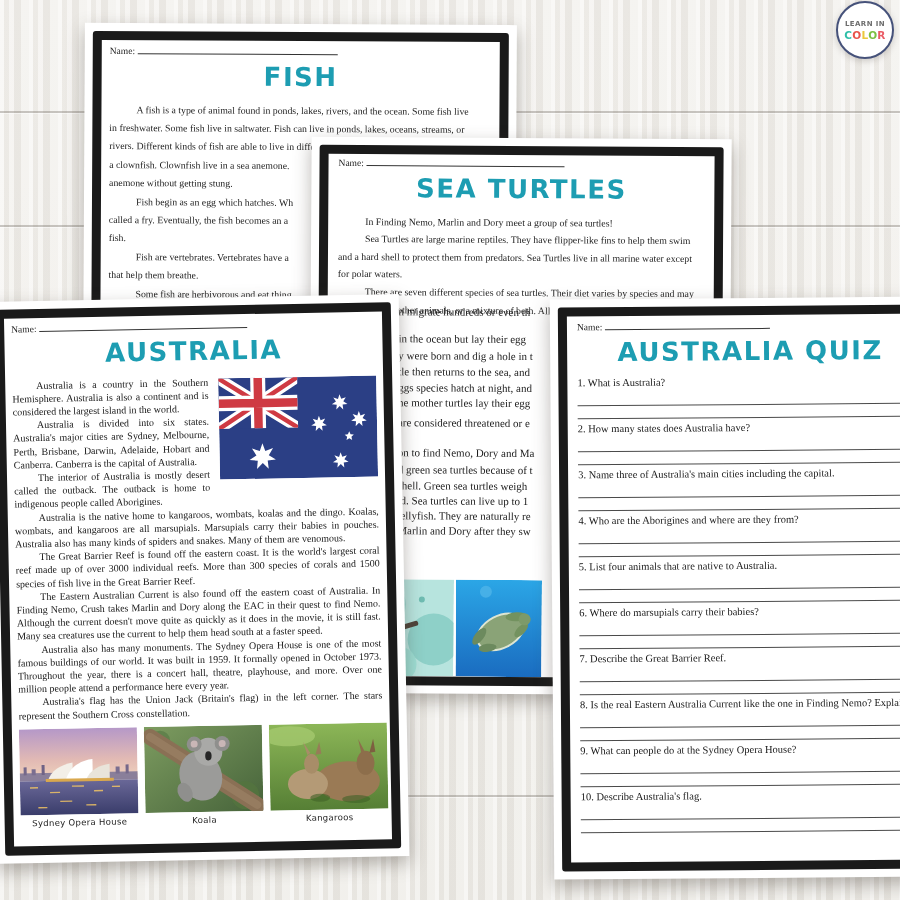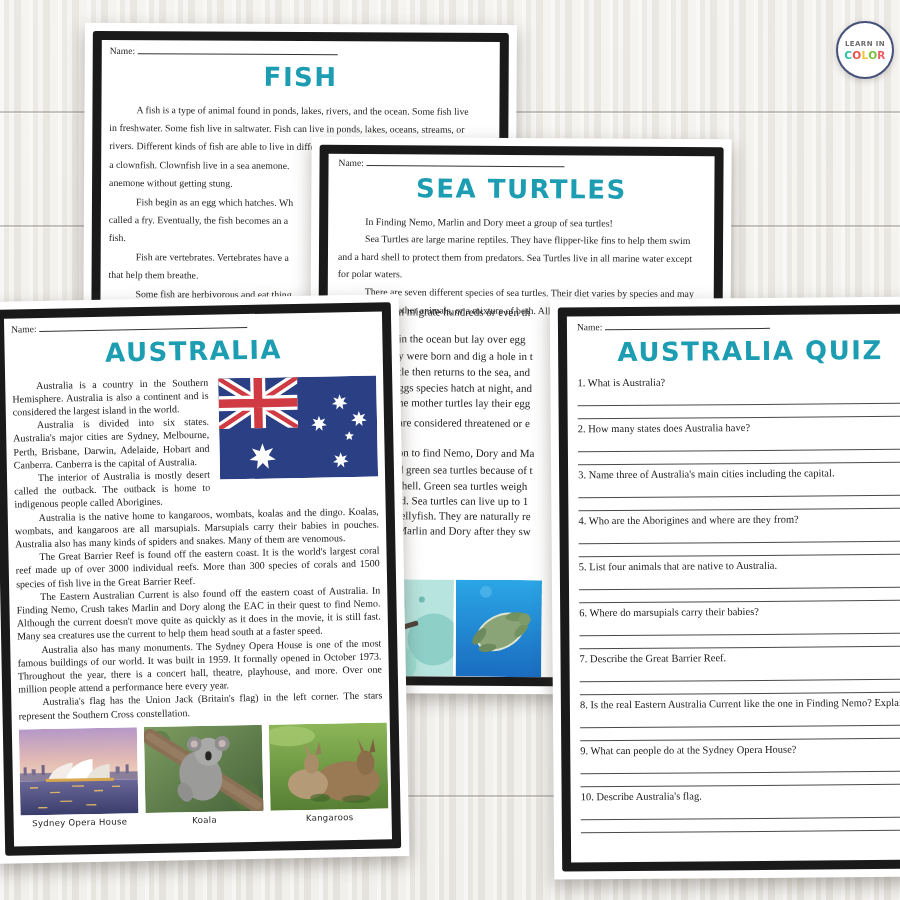--- a/index.html
+++ b/index.html
@@ -38,21 +38,21 @@
   .photo-row{display:flex; gap:7px; margin-top:7px;}
   .photo-fig{width:118px; text-align:center;}
   .photo-fig svg{display:block; width:118px; height:86px;}
   .caption{font-family:"DejaVu Sans",sans-serif; font-size:8.5px; color:#222; margin-top:3px; letter-spacing:.3px;}
   #quiz-sheet{left:552px; top:298px; width:400px; height:580px; transform:rotate(-.45deg); z-index:4;}
   #quiz-sheet .content{padding:4px 10px;}
   #quiz-sheet .nameline{width:165px;}
   .qblock{margin-bottom:4px;}
   .qtext{font-size:10.5px; color:#171717; margin-bottom:5px;}
   .ans{height:12px; border-bottom:1.2px solid #4a4a4a;}
-  #logo{position:absolute; left:836px; top:21px; width:54px; height:54px; border-radius:50%;
+  #logo{position:absolute; left:836px; top:1px; width:54px; height:54px; border-radius:50%;
     background:#fff; border:2px solid #46527a; z-index:5; display:flex; flex-direction:column;
     align-items:center; justify-content:center; box-shadow:0 2px 6px rgba(80,72,64,.25);}
   #logo .l1{font-family:"DejaVu Sans",sans-serif; font-size:7px; font-weight:700; color:#6d6d6d; letter-spacing:.4px;}
   #logo .l2{font-family:"DejaVu Sans",sans-serif; font-size:10.5px; font-weight:700; letter-spacing:.3px; margin-top:1px;}
 </style>
 </head>
 <body>
 
 <div id="stage">
 
@@ -95,21 +95,21 @@
           <div class="tline ind">In Finding Nemo, Marlin and Dory meet a group of sea turtles!</div>
           <div class="tline ind">Sea Turtles are large marine reptiles. They have flipper-like fins to help them swim</div>
           <div class="tline">and a hard shell to protect them from predators. Sea Turtles live in all marine water except</div>
           <div class="tline">for polar waters.</div>
           <div class="tline ind">There are seven different species of sea turtles. Their diet varies by species and may</div>
           <div class="tline">include plants, other animals, or a mixture of both. All sea turtles come to the surface to</div>
         </div>
     </div>
     <div id="st-frags">
         <div class="frag" style="top: 168px;">n migrate hundreds or even th</div>
-        <div class="frag" style="top: 195px;">in the ocean but lay over egg</div>
+        <div class="frag" style="top: 195px;">in the ocean but lay their egg</div>
         <div class="frag" style="top: 212px;">y were born and dig a hole in t</div>
         <div class="frag" style="top: 228px;">tle then returns to the sea, and</div>
         <div class="frag" style="top: 244px;">ggs species hatch at night, and</div>
         <div class="frag" style="top: 259px;">he mother turtles lay their egg</div>
         <div class="frag" style="top: 279px;">are considered threatened or e</div>
         <div class="frag" style="top: 309px;">on to find Nemo, Dory and Ma</div>
         <div class="frag" style="top: 326px;">d green sea turtles because of t</div>
         <div class="frag" style="top: 342px;">shell. Green sea turtles weigh</div>
         <div class="frag" style="top: 357px;">ld. Sea turtles can live up to 1</div>
         <div class="frag" style="top: 372px;">jellyfish. They are naturally re</div>

